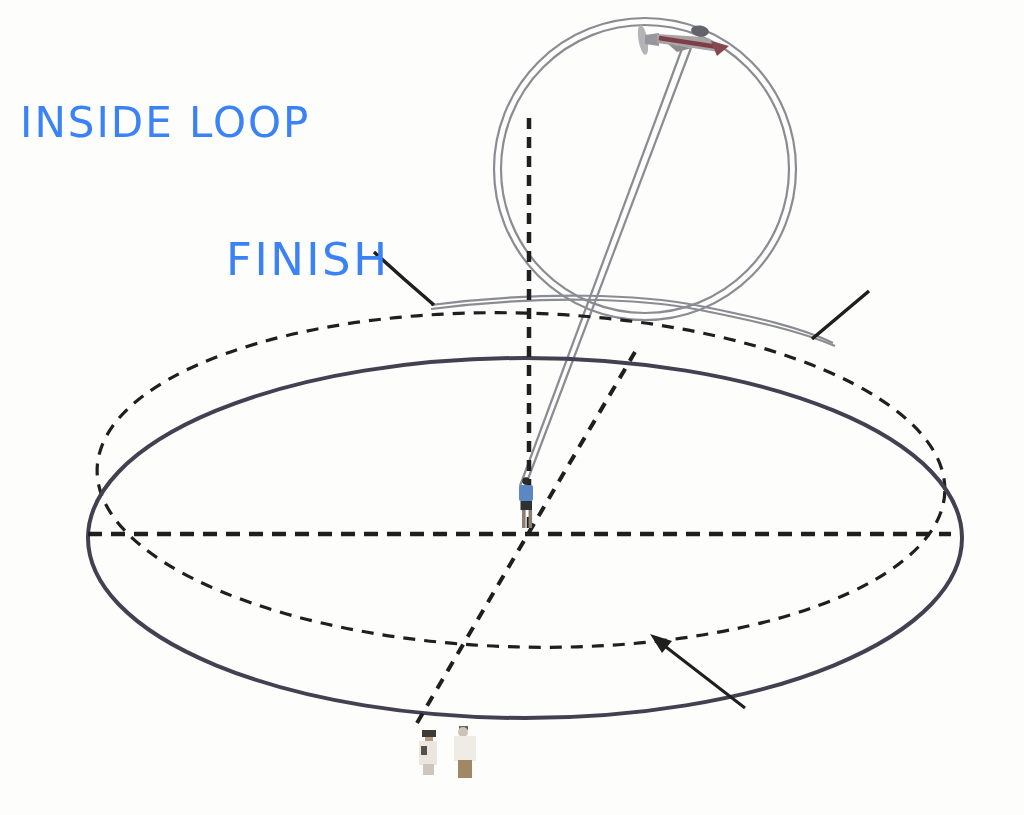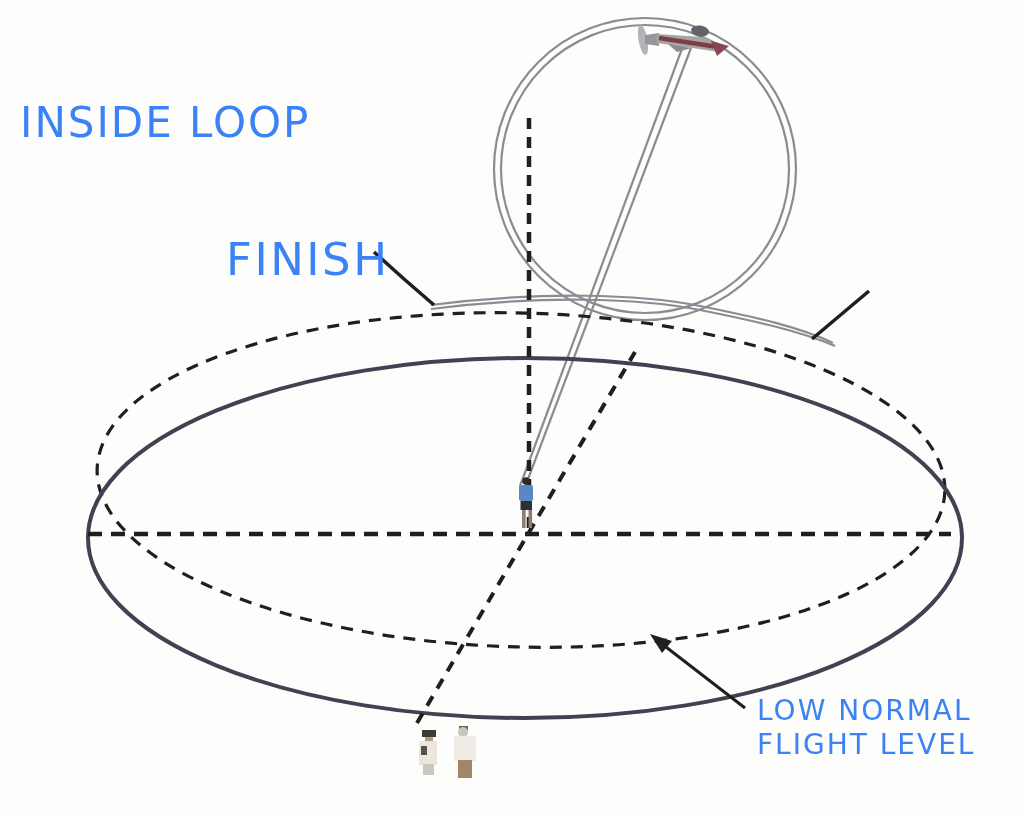--- a/index.html
+++ b/index.html
@@ -82,18 +82,14 @@
         <rect x="459" y="726" width="9" height="4" fill="#6b635a"></rect>
         <circle cx="463" cy="732" r="5" fill="#ccc4b8"></circle>
         <rect x="454" y="736" width="22" height="25" fill="#efece6"></rect>
         <rect x="458" y="760" width="14" height="18" fill="#a08866"></rect>
       </g>
     </g>
   </svg>
 
   <div class="diagram-label title-label">INSIDE LOOP</div>
   <div class="diagram-label finish-label">FINISH</div>
-  <div class="diagram-label low-label">
-    <div>LOW NORMAL</div>
-    <div>FLIGHT LEVEL</div>
-  </div>
 
 </div>
 
 </body></html>

